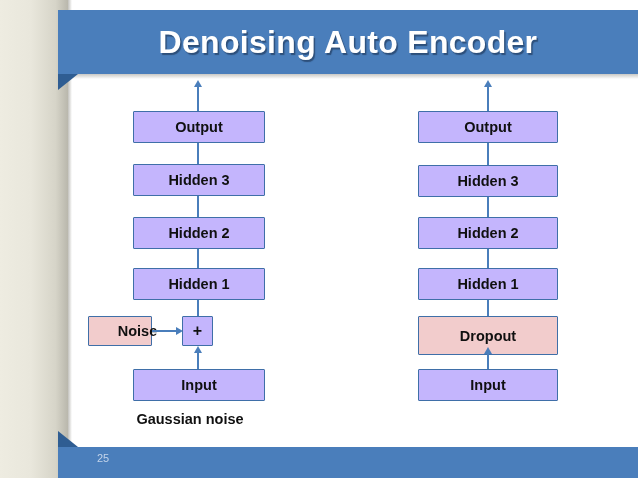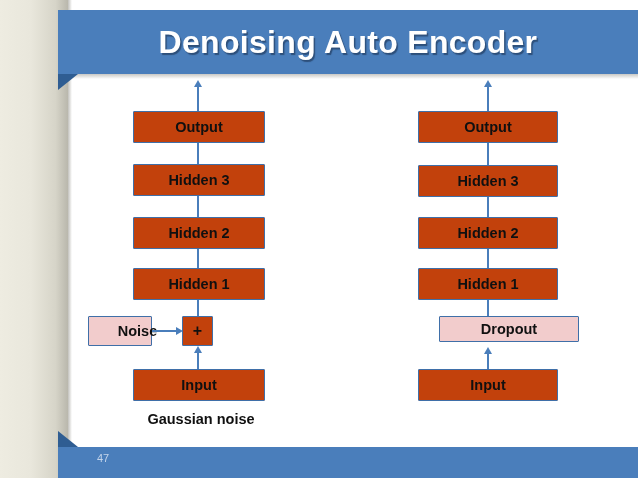--- a/index.html
+++ b/index.html
@@ -93,21 +93,21 @@
     color: #c3d4ea;
     font-size: 11px;
     font-weight: normal;
   }
 
   
   .node {
     position: absolute;
     box-sizing: border-box;
     border: 1.6px solid #3f6fa8;
-    background: #c2410c;
+    background: #c4b5fd;
     display: flex;
     align-items: center;
     justify-content: center;
     color: #101010;
     font-size: 14.5px;
     font-weight: bold;
     border-radius: 1px;
   }
   .node.pink {
     background: #f2cccc;
@@ -189,46 +189,46 @@
   <div class="hline" style="left:152px; top:330px; width:24px;"></div>
   <div class="arrow-right" style="left:176px; top:326.5px;"></div>
 
   <div class="node plus" style="left:182px; top:316px; width:31px; height:30px;">+</div>
 
   <div class="vline" style="left:197px; top:353px; height:16px;"></div>
   <div class="arrow-up" style="left:193.5px; top:346px;"></div>
 
   <div class="node" style="left:133px; top:369px; width:132px; height:32px;">Input</div>
 
-  <div class="caption" style="left:111px; top:411px; width:180px;">Gaussian noise</div>
+  <div class="caption" style="left:100px; top:411px; width:180px;">Gaussian noise</div>
 
   <div class="vline" style="left:487px; top:84px; height:27px;"></div>
   <div class="arrow-up" style="left:483.5px; top:80px;"></div>
 
   <div class="node" style="left:418px; top:111px; width:140px; height:32px;">Output</div>
 
   <div class="vline" style="left:487px; top:143px; height:22px;"></div>
 
   <div class="node" style="left:418px; top:165px; width:140px; height:32px;">Hidden 3</div>
 
   <div class="vline" style="left:487px; top:197px; height:20px;"></div>
 
   <div class="node" style="left:418px; top:217px; width:140px; height:32px;">Hidden 2</div>
 
   <div class="vline" style="left:487px; top:249px; height:19px;"></div>
 
   <div class="node" style="left:418px; top:268px; width:140px; height:32px;">Hidden 1</div>
 
   <div class="vline" style="left:487px; top:300px; height:16px;"></div>
 
-  <div class="node pink" style="left:418px; top:316px; width:140px; height:26px;margin-left:21px;">Dropout</div>
+  <div class="node pink" style="left:418px; top:316px; width:140px; height:39px;">Dropout</div>
 
   <div class="vline" style="left:487px; top:354px; height:15px;"></div>
   <div class="arrow-up" style="left:483.5px; top:347px;"></div>
 
   <div class="node" style="left:418px; top:369px; width:140px; height:32px;">Input</div>
 
 
   <div class="footer-fold"></div>
   <div class="footer"></div>
-  <div class="slide-number">47</div>
+  <div class="slide-number">25</div>
 
 </div>
 
 </body></html>

